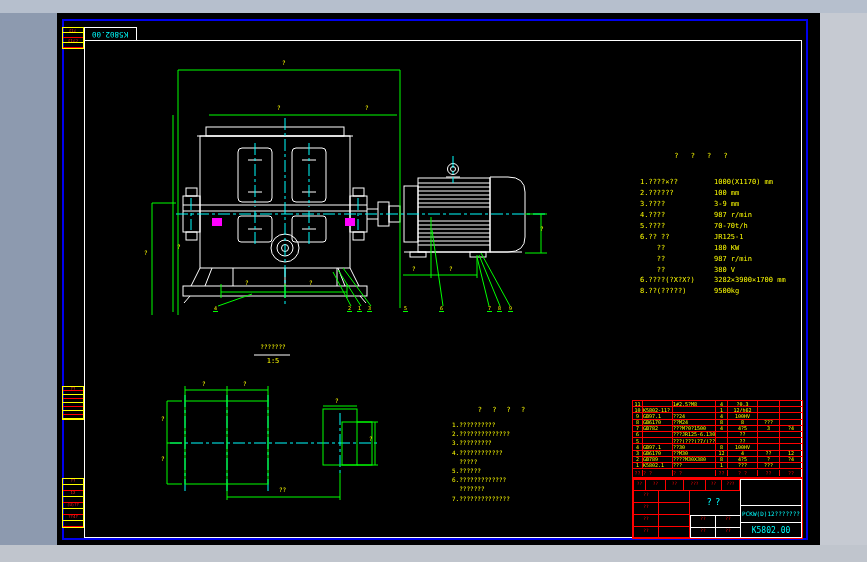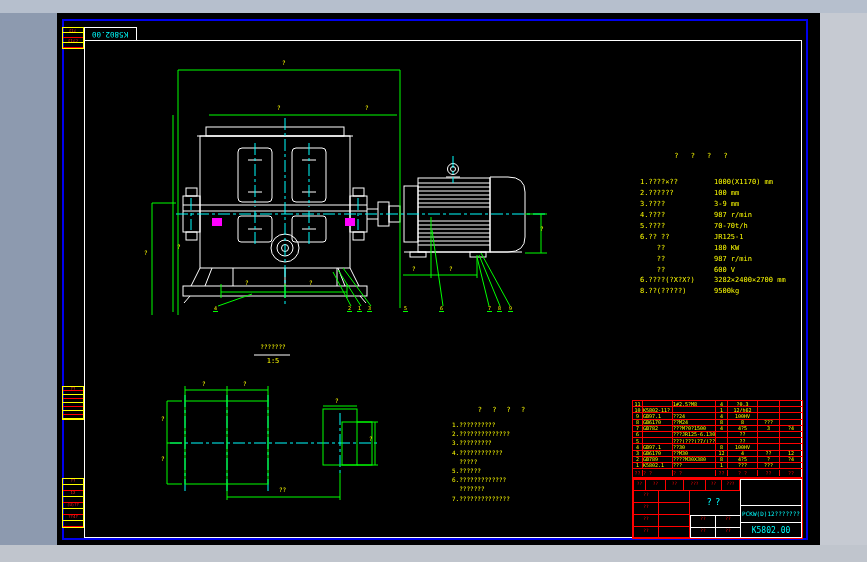--- a/index.html
+++ b/index.html
@@ -270,25 +270,25 @@
     <div class="ts-row">
         <span class="ts-l">    ??</span>
         <span class="ts-v">180 KW</span>
       </div>
     <div class="ts-row">
         <span class="ts-l">    ??</span>
         <span class="ts-v">987 r/min</span>
       </div>
     <div class="ts-row">
         <span class="ts-l">    ??</span>
-        <span class="ts-v">600 V</span>
+        <span class="ts-v">380 V</span>
       </div>
     <div class="ts-row">
         <span class="ts-l">6.????(?X?X?)</span>
-        <span class="ts-v">3282×2400×2700 mm</span>
+        <span class="ts-v">3282×3900×1700 mm</span>
       </div>
     <div class="ts-row">
         <span class="ts-l">8.??(?????)</span>
         <span class="ts-v">9500kg</span>
       </div>
   </div>
 
   <div class="vname">???????</div>
   <div class="vscale">1:5</div>
 

